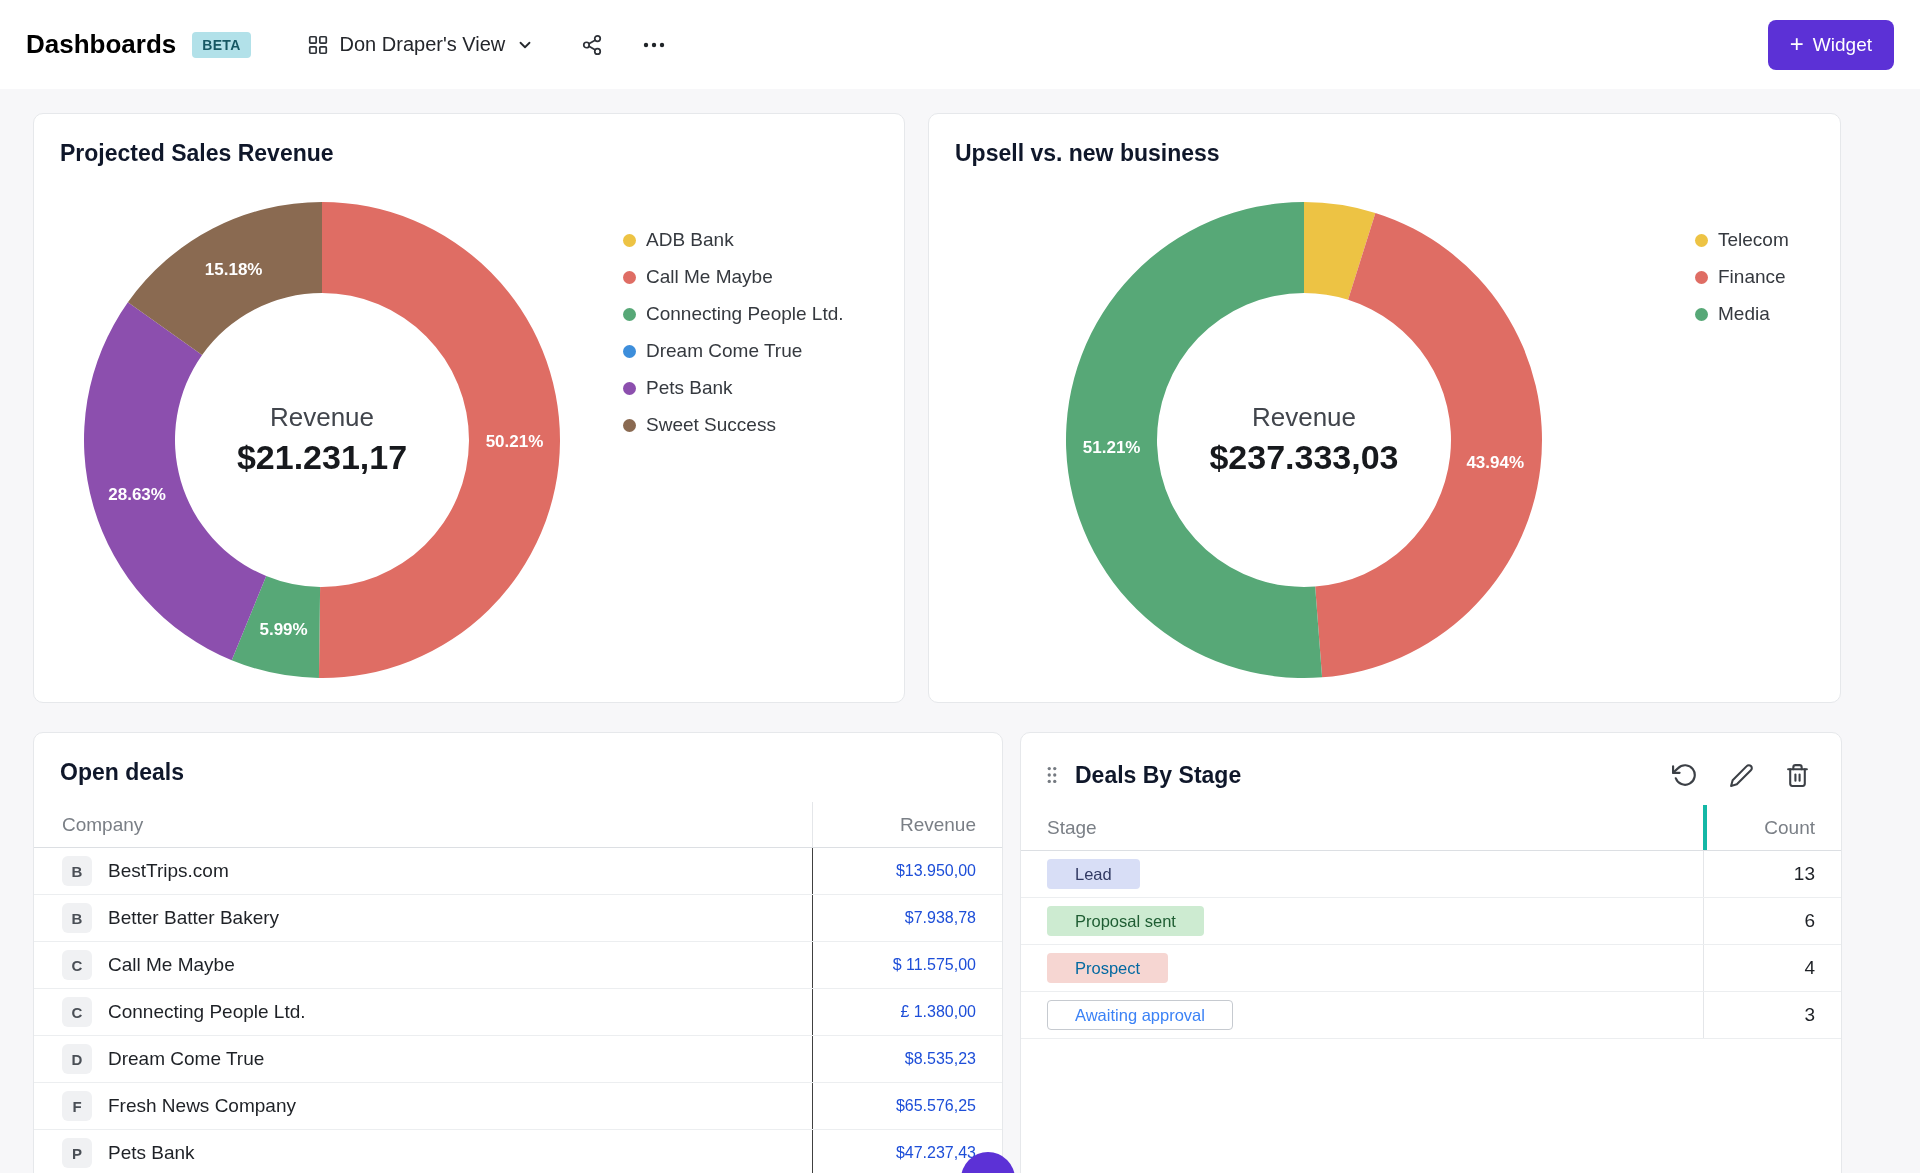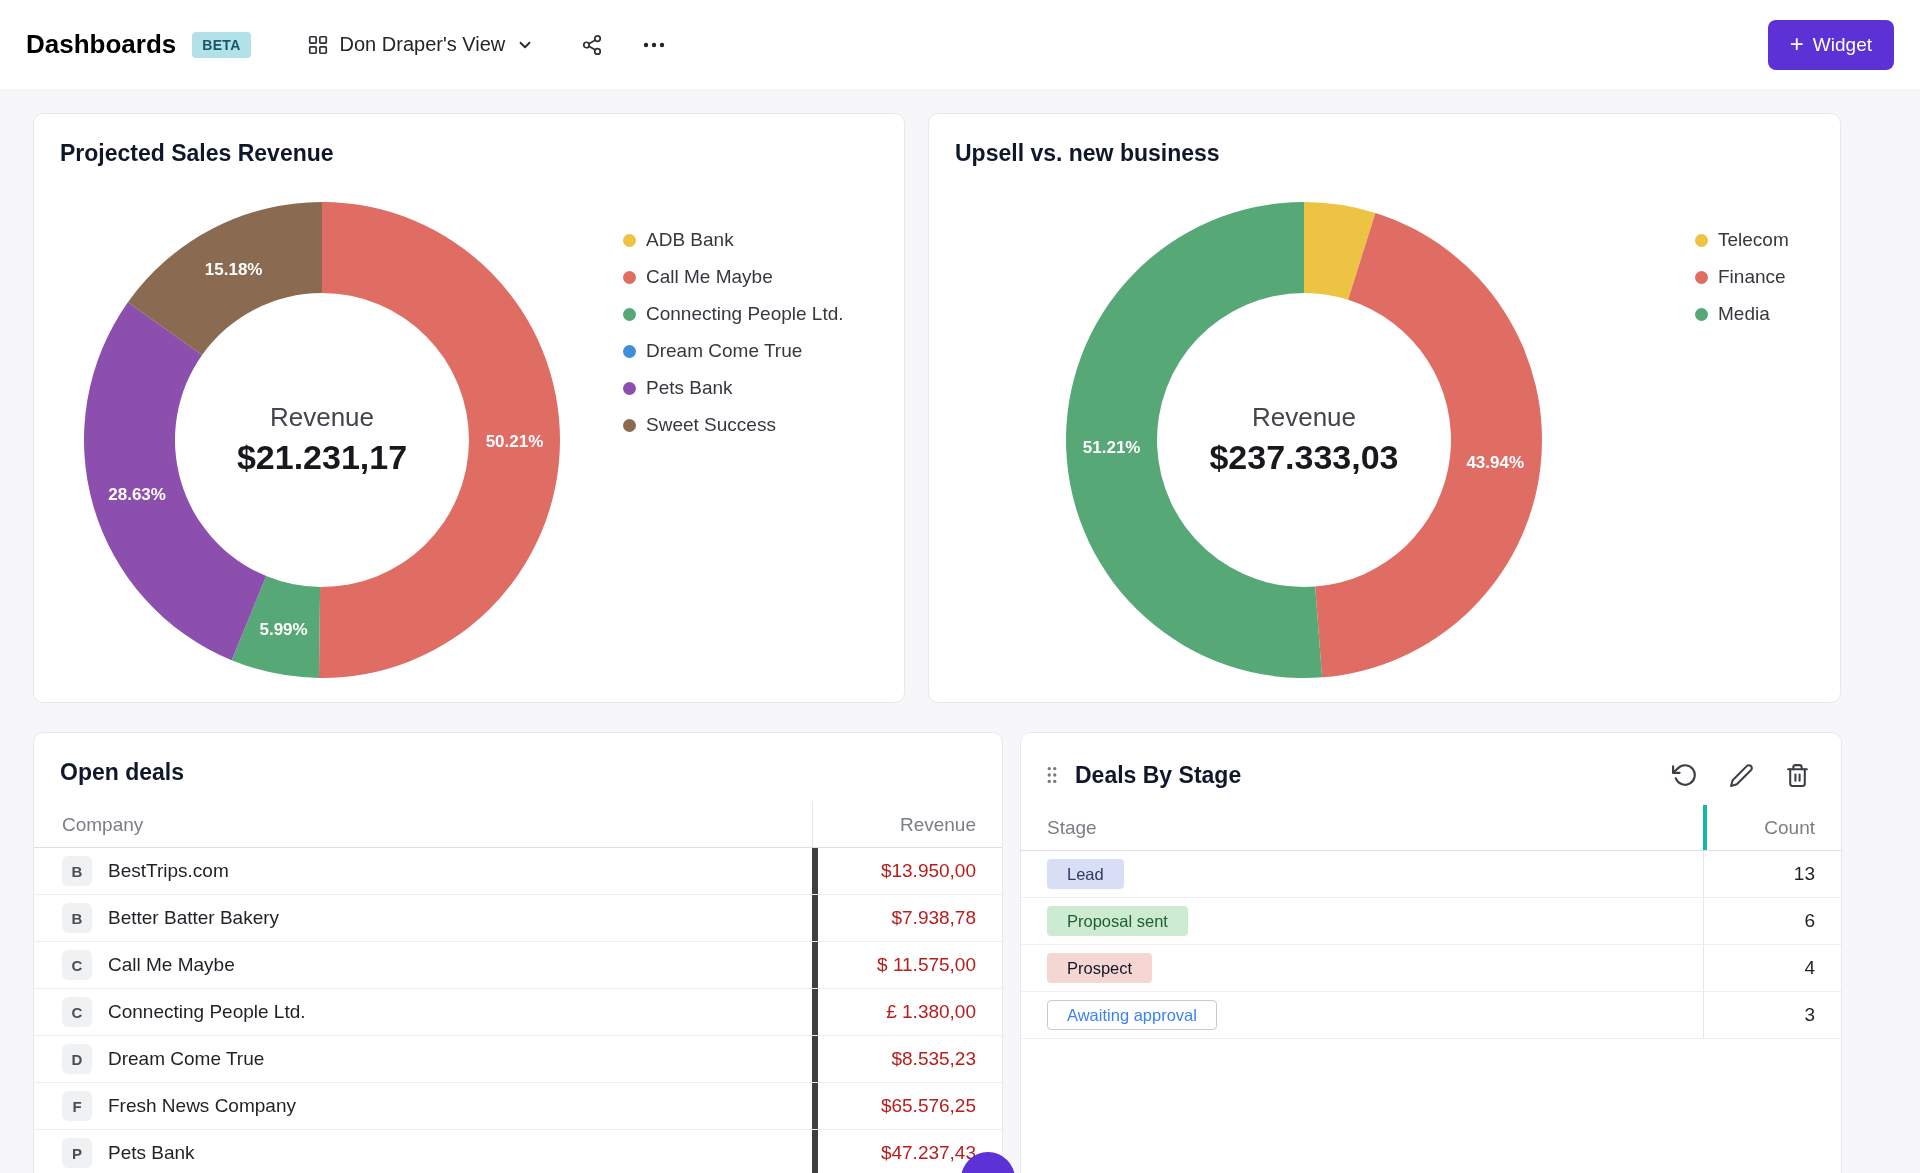--- a/index.html
+++ b/index.html
@@ -79,27 +79,27 @@
     border-bottom: 1px solid #eceef0; cursor: pointer;
   }
   .od-company { flex: 1; display: flex; align-items: center; padding-left: 28px; min-width: 0; }
   .co-icon {
     width: 30px; height: 30px; border-radius: 6px; background: #f0f1f3;
     display: flex; align-items: center; justify-content: center;
     font-size: 15px; font-weight: 700; color: #4a4f56; margin-right: 16px; flex: none;
   }
   .co-name { font-size: 19px; color: #1e2126; white-space: nowrap; }
   .od-rev {
-    width: 190px; border-left: 6px solid #404040;
+    width: 190px; border-left: 1px solid #404040;
     display: flex; align-items: center; justify-content: flex-end;
-    padding-right: 26px; font-size: 19px; color: #b91c1c;
+    padding-right: 26px; font-size: 16px; color: #1d4ed8;
   }
   .st-stage { flex: 1; display: flex; align-items: center; padding-left: 26px; }
   .stage-badge {
-    font-size: 16.5px; line-height: 1; padding: 6px 19px; border-radius: 4px;
+    font-size: 16.5px; line-height: 1; padding: 6px 27px; border-radius: 4px;
     border: 1px solid transparent; white-space: nowrap;
   }
   .st-count {
     width: 138px; border-left: 1px solid #e4e6e9;
     display: flex; align-items: center; justify-content: flex-end;
     padding-right: 26px; font-size: 19px; color: #1e2126;
   }
   
   .card-head { display: flex; align-items: center; margin: 28px 20px 0 20px; }
   .card-head .card-title { margin: 0 0 0 12px; }
@@ -363,21 +363,21 @@
             <div class="st-count">13</div>
           </div>
           <div class="st-row">
             <div class="st-stage">
               <span class="stage-badge" style="background: rgb(205, 235, 209); color: rgb(31, 93, 51);">Proposal sent</span>
             </div>
             <div class="st-count">6</div>
           </div>
           <div class="st-row">
             <div class="st-stage">
-              <span class="stage-badge" style="background: rgb(246, 214, 210); color: #0f172a;">Prospect</span>
+              <span class="stage-badge" style="background: rgb(246, 214, 210); color: #0369a1;">Prospect</span>
             </div>
             <div class="st-count">4</div>
           </div>
           <div class="st-row">
             <div class="st-stage">
               <span class="stage-badge" style="background: rgb(255, 255, 255); color: #3b82f6; border-color: rgb(198, 202, 208);">Awaiting approval</span>
             </div>
             <div class="st-count">3</div>
           </div>
         </div>

